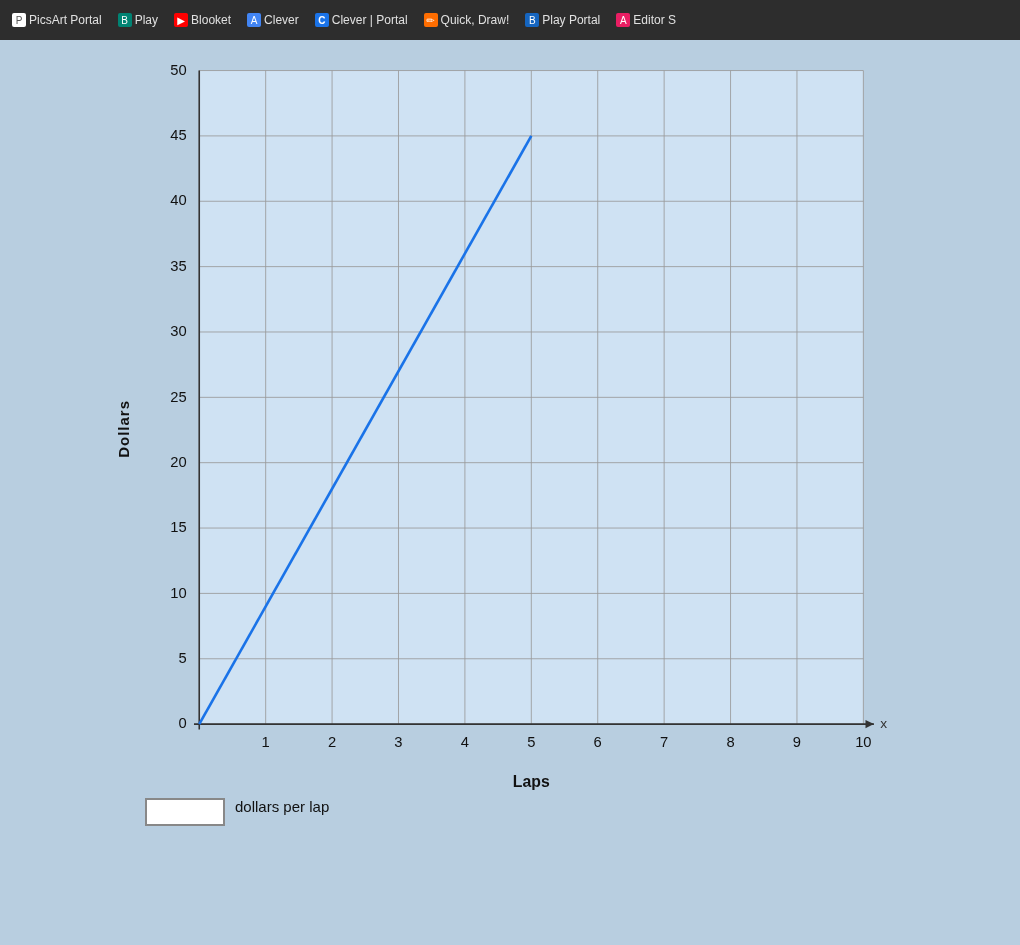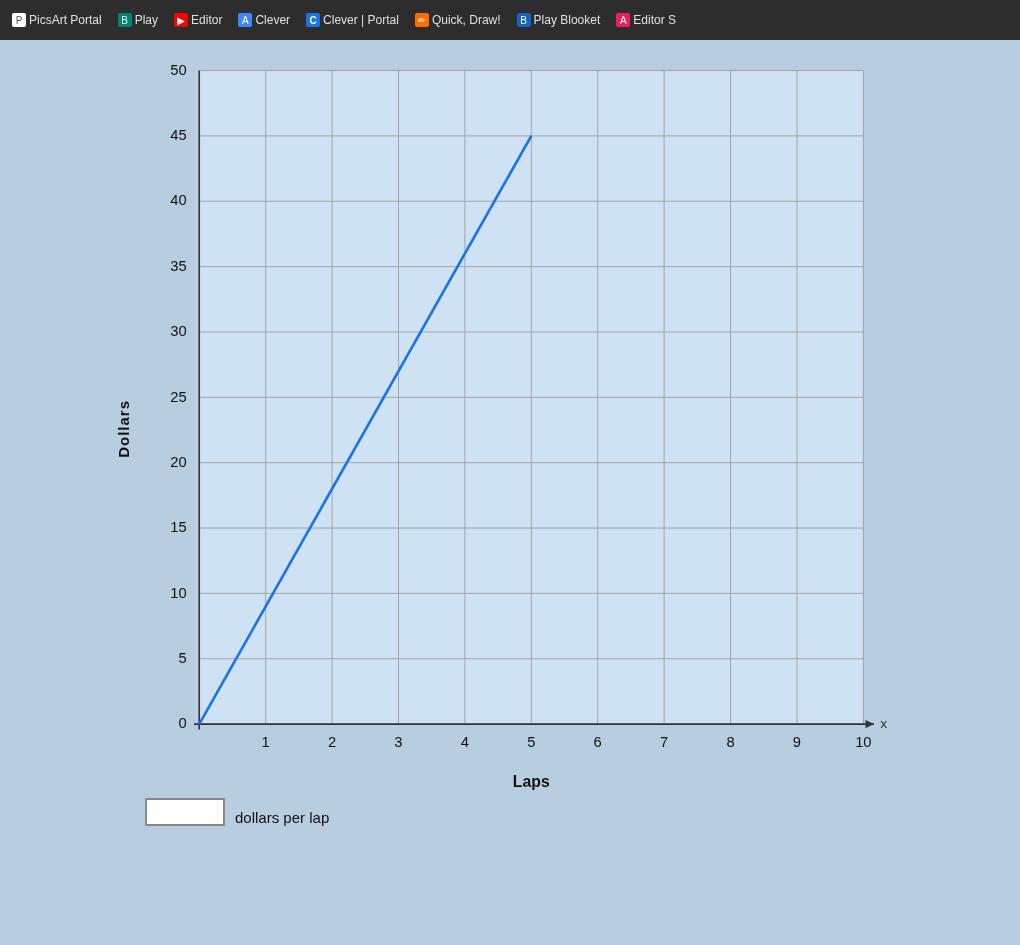--- a/index.html
+++ b/index.html
@@ -111,21 +111,21 @@
     .question-text {
       font-size: 16px;
       color: #111;
       margin-bottom: 10px;
       font-style: italic;
       font-weight: normal;
     }
 
     .answer-row {
       display: flex;
-      align-items: flex-end;
+      align-items: flex-start;
       gap: 10px;
     }
 
     .answer-input {
       width: 80px;
       height: 28px;
       border: 2px solid #888;
       background: white;
       font-size: 14px;
       padding: 2px 4px;
@@ -144,37 +144,37 @@
   <div class="bookmark-item">
     <span class="bookmark-icon icon-picsart">P</span>
     <span>PicsArt Portal</span>
   </div>
   <div class="bookmark-item">
     <span class="bookmark-icon icon-bing">B</span>
     <span>Play</span>
   </div>
   <div class="bookmark-item">
     <span class="bookmark-icon icon-youtube">▶</span>
-    <span>Editor</span>
+    <span>Blooket</span>
   </div>
   <div class="bookmark-item">
     <span class="bookmark-icon icon-classes">A</span>
     <span>Clever</span>
   </div>
   <div class="bookmark-item">
     <span class="bookmark-icon icon-clever">C</span>
     <span>Clever | Portal</span>
   </div>
   <div class="bookmark-item">
     <span class="bookmark-icon icon-quick">✏</span>
     <span>Quick, Draw!</span>
   </div>
   <div class="bookmark-item">
     <span class="bookmark-icon icon-blooket">B</span>
-    <span>Play Blooket</span>
+    <span>Play Portal</span>
   </div>
   <div class="bookmark-item">
     <span class="bookmark-icon icon-horse">A</span>
     <span>Editor S</span>
   </div>
 </div>
 
 <div class="main-content">
 
   <div class="graph-container">

